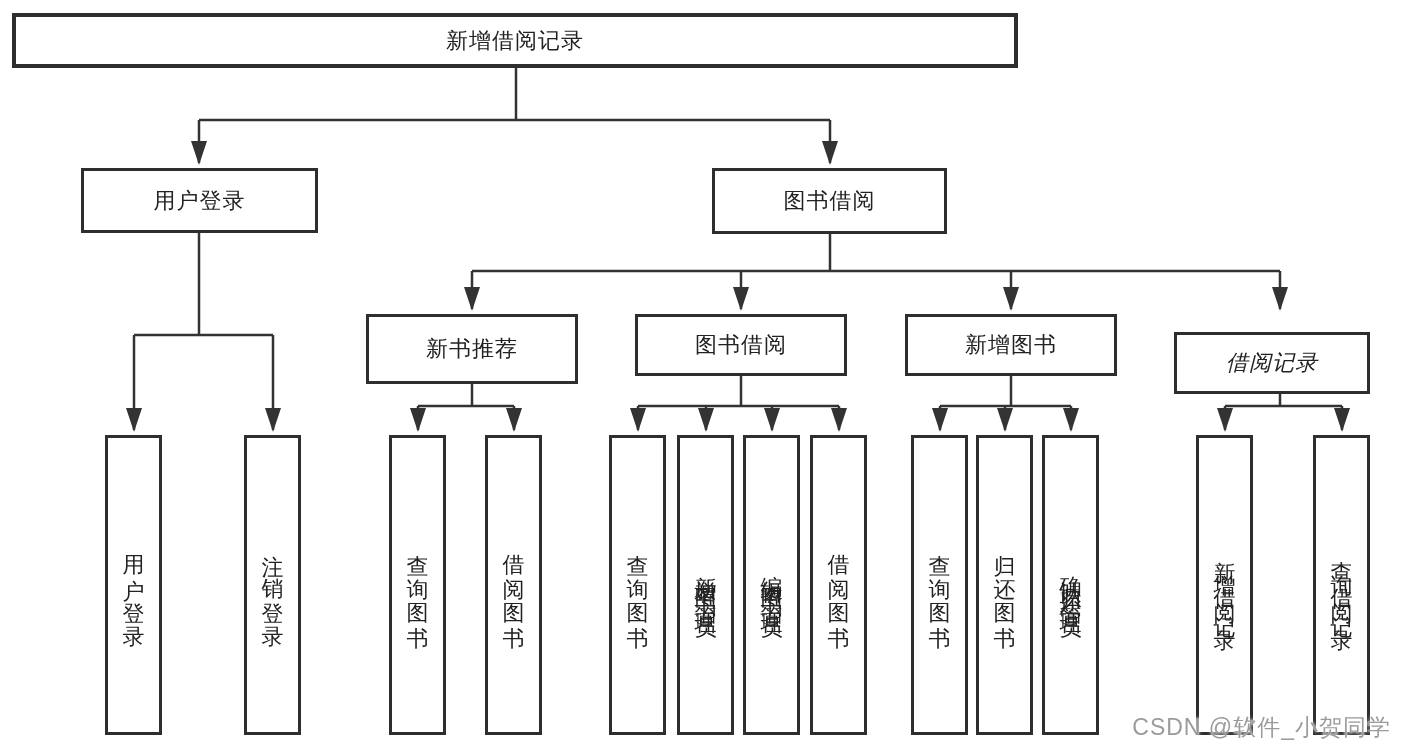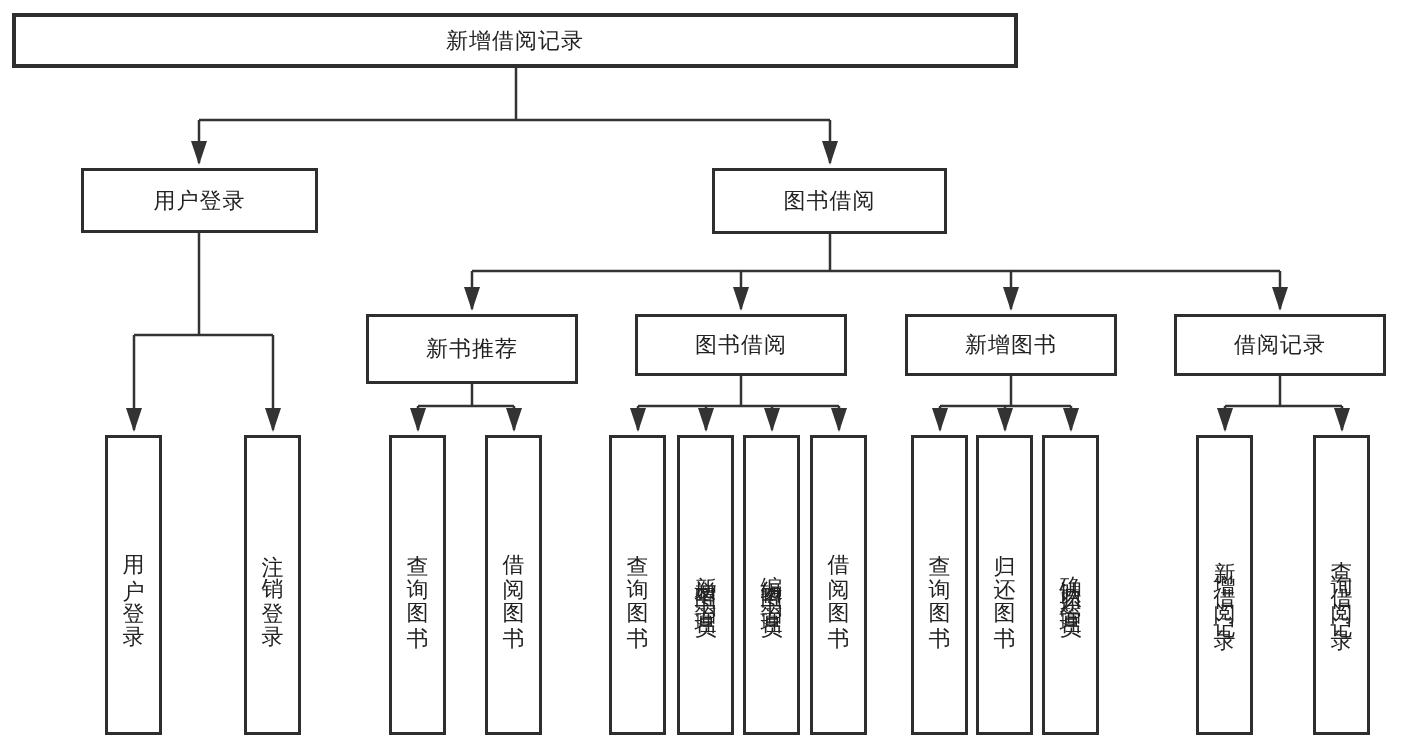--- a/index.html
+++ b/index.html
@@ -129,21 +129,21 @@
 
   <div class="box" style="left:366px; top:314px; width:212px; height:70px;">
     <span>新书推荐</span>
   </div>
   <div class="box" style="left:635px; top:314px; width:212px; height:62px;">
     <span>图书借阅</span>
   </div>
   <div class="box" style="left:905px; top:314px; width:212px; height:62px;">
     <span>新增图书</span>
   </div>
-  <div class="box" style="left:1174px; top:314px; width:212px; height:62px;">
+  <div class="box" style="left:1174px; top:332px; width:196px; height:62px;font-style:italic;">
     <span>借阅记录</span>
   </div>
 
   <div class="vbox s4" style="left:105px;">
     <span>用户登录</span>
   </div>
   <div class="vbox s4" style="left:244px;">
     <span>注销登录</span>
   </div>
   <div class="vbox s4" style="left:389px;">
@@ -173,14 +173,15 @@
   <div class="vbox s9" style="left:1042px;">
     <span>确认归还（管理员）</span>
   </div>
   <div class="vbox s6" style="left:1196px;">
     <span>新增借阅记录</span>
   </div>
   <div class="vbox s6" style="left:1313px;">
     <span>查询借阅记录</span>
   </div>
 
+  <div class="watermark">CSDN @软件_小贺同学</div>
 
 </div>
 
 </body></html>

